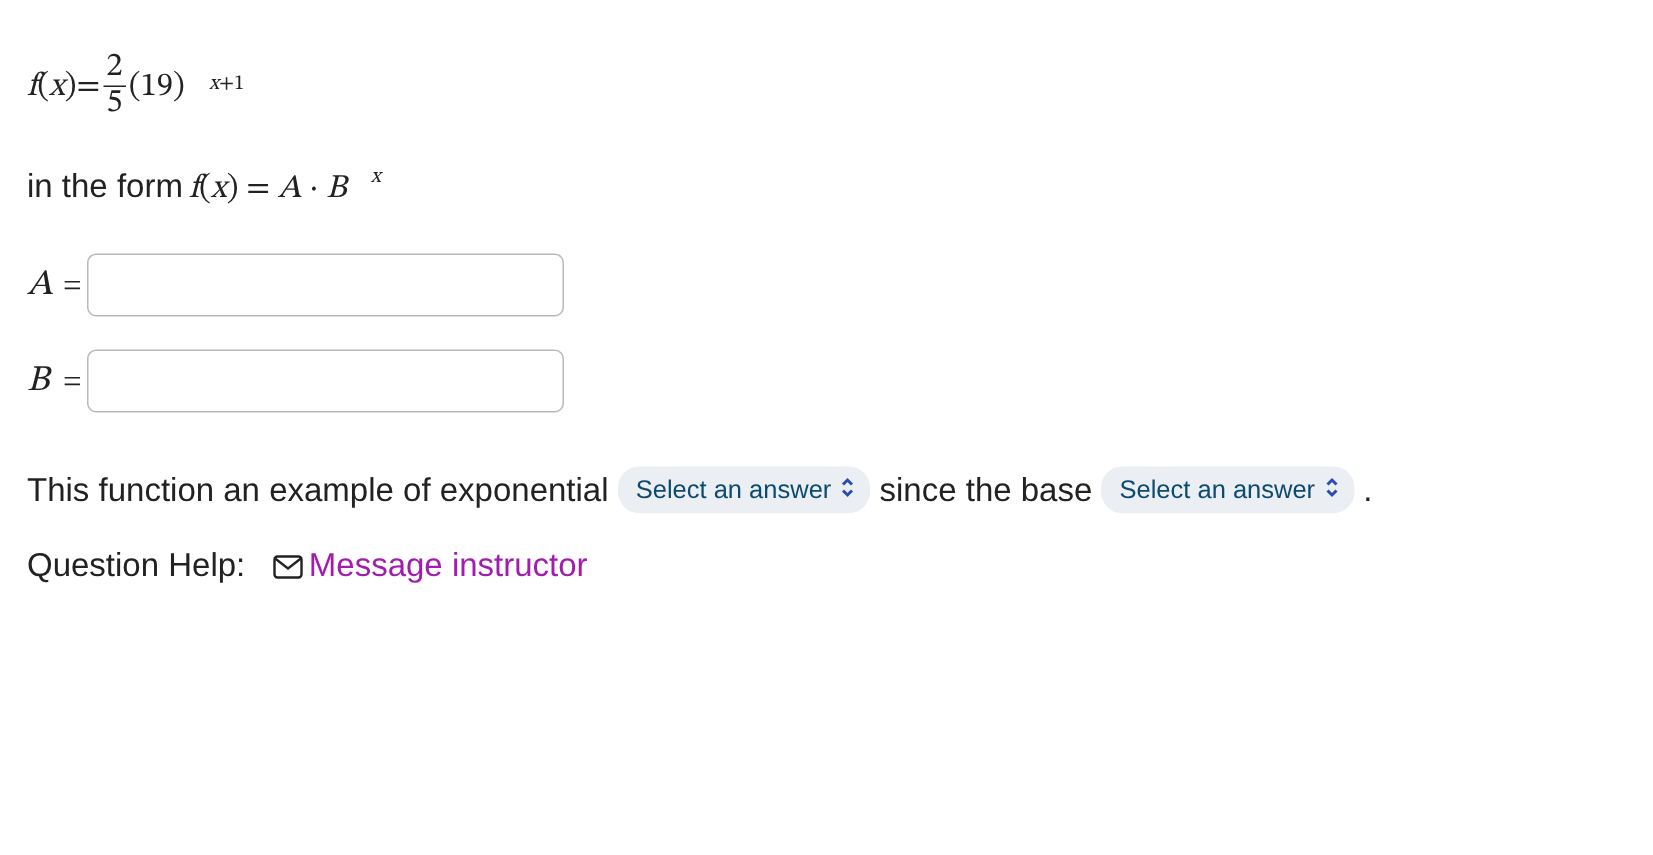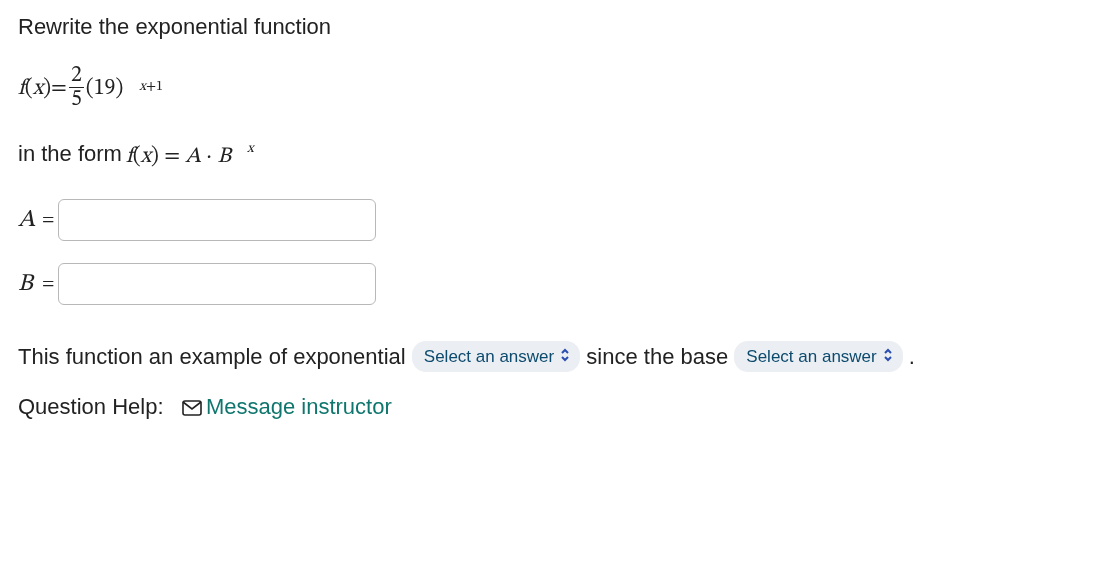--- a/index.html
+++ b/index.html
@@ -124,33 +124,32 @@
     margin-right: 4px;
   }
   .mail-icon svg {
     width: 20px;
     height: 16px;
     stroke: #222;
     stroke-width: 1.6;
     fill: none;
   }
   .link {
-    color: #0f766e;
+    color: #a21caf;
     cursor: pointer;
   }
   .italic-x {
     font-style: italic;
   }
 </style>
 </head>
 <body>
 
 <div class="container">
 
-  <div class="prompt-line">Rewrite the exponential function</div>
 
   <div class="eq-line math">
     <span class="italic-x">f</span>
       <span>(</span>
       <span class="italic-x">x</span>
       <span>)</span>
     <span> =</span>
     <span class="frac">
       <span class="num">2</span>
       <span class="den">5</span>

